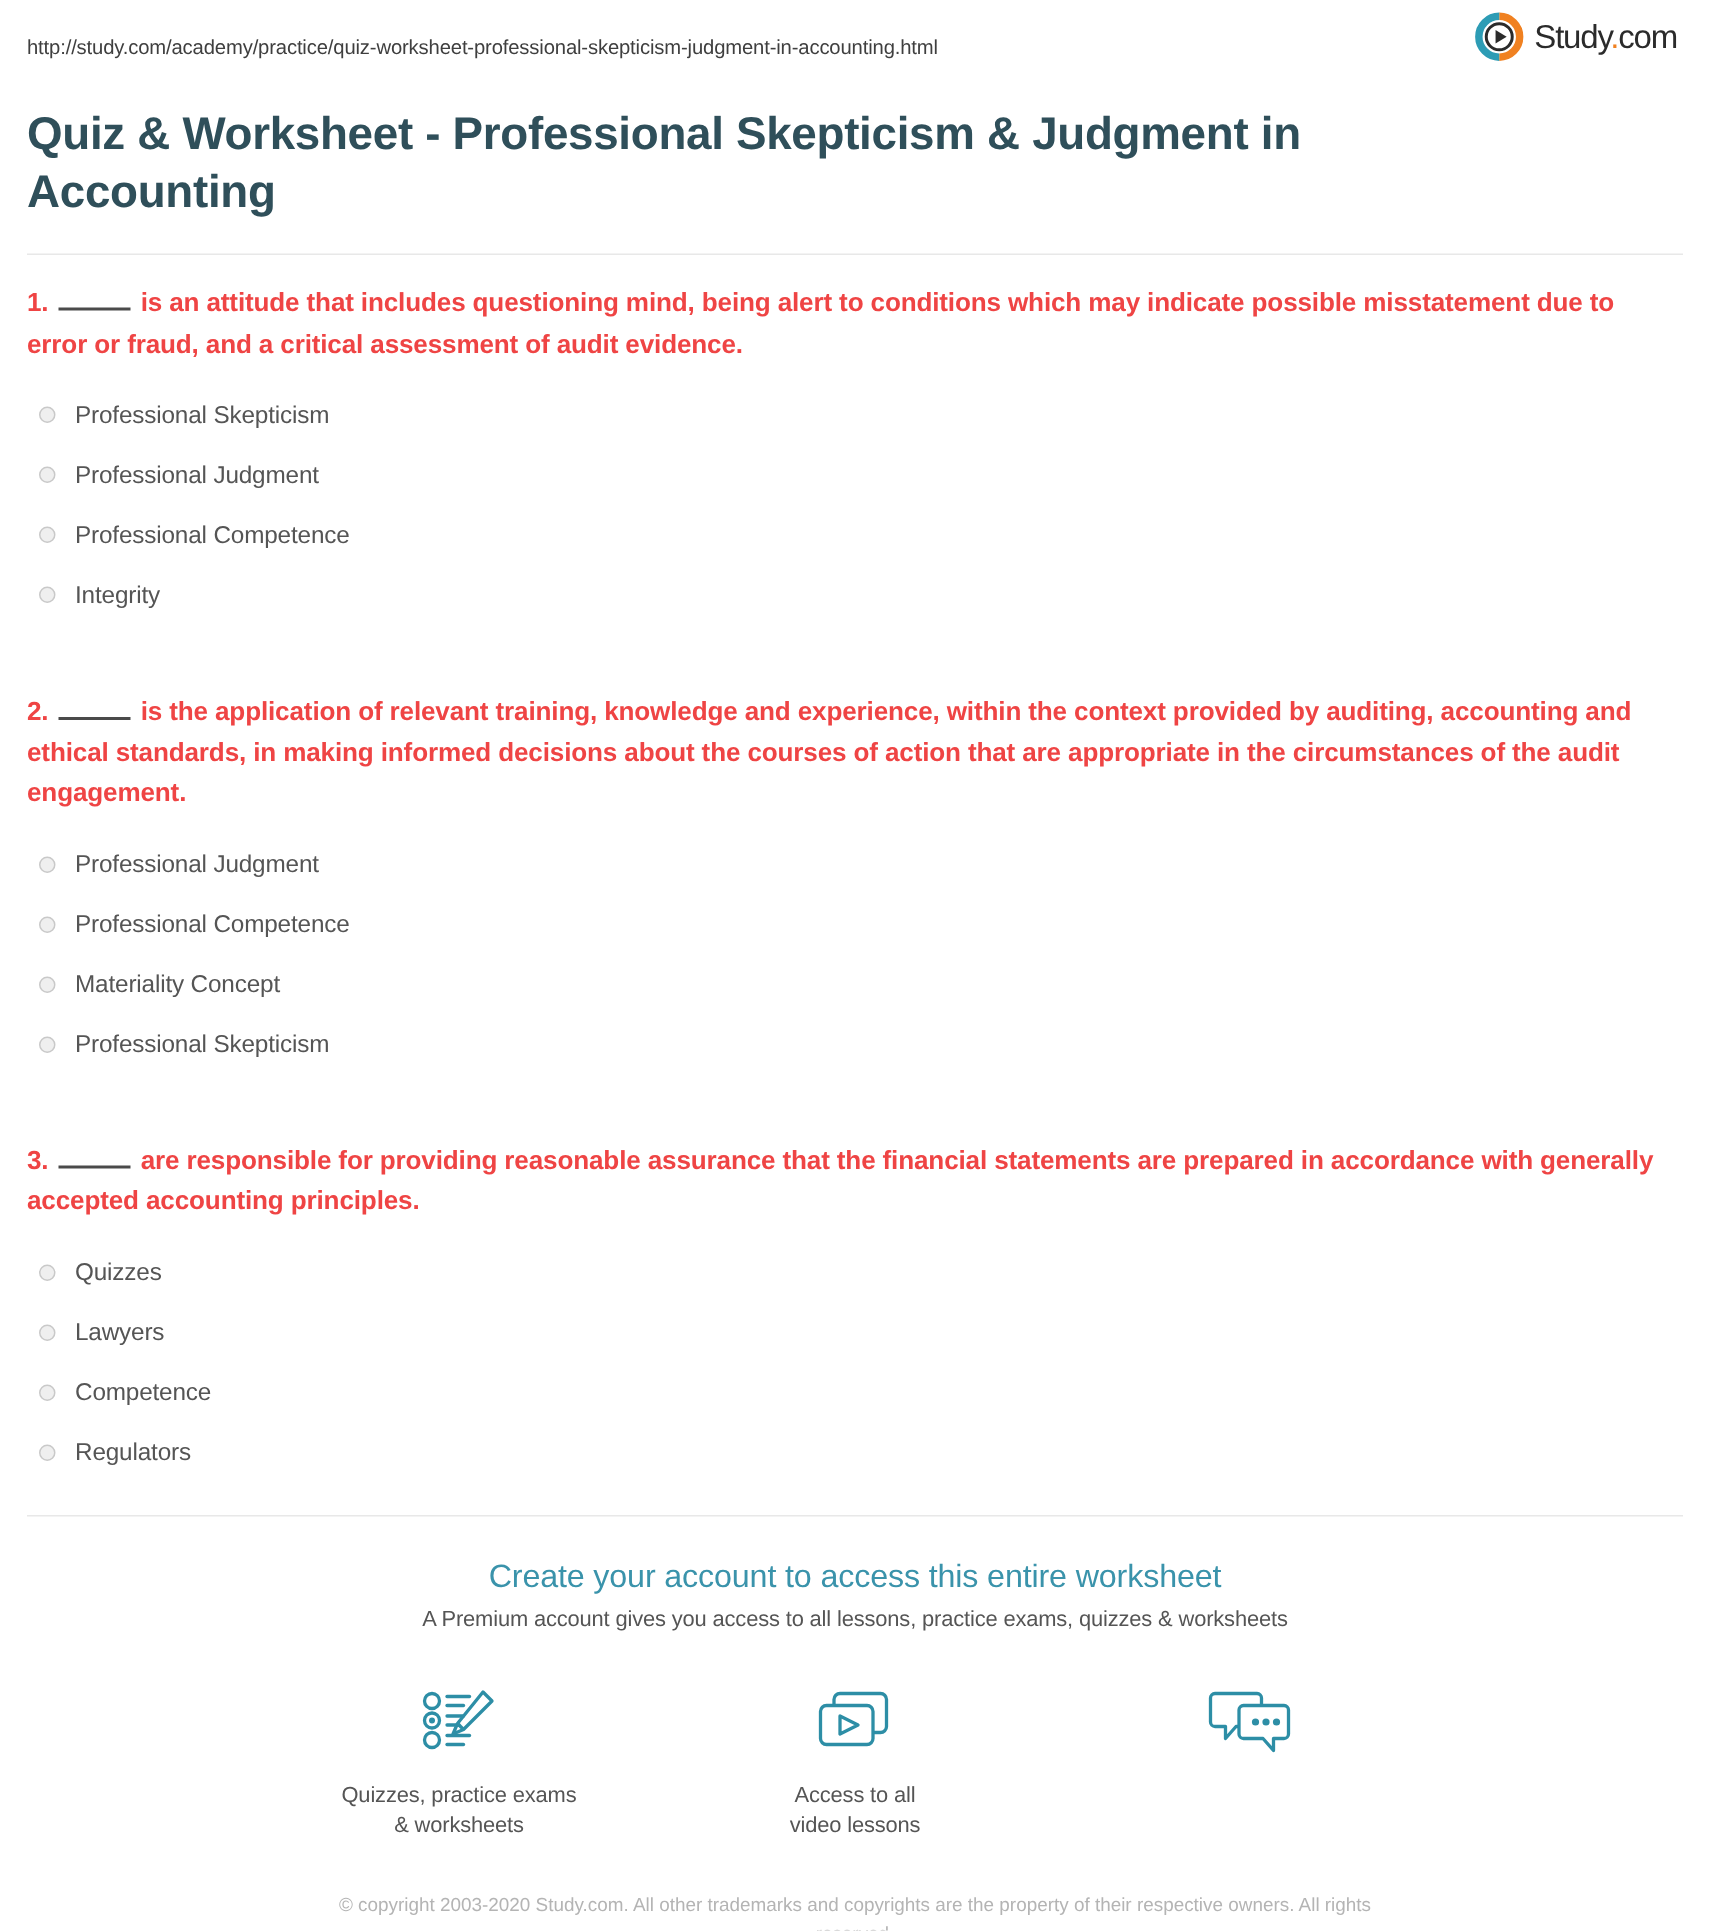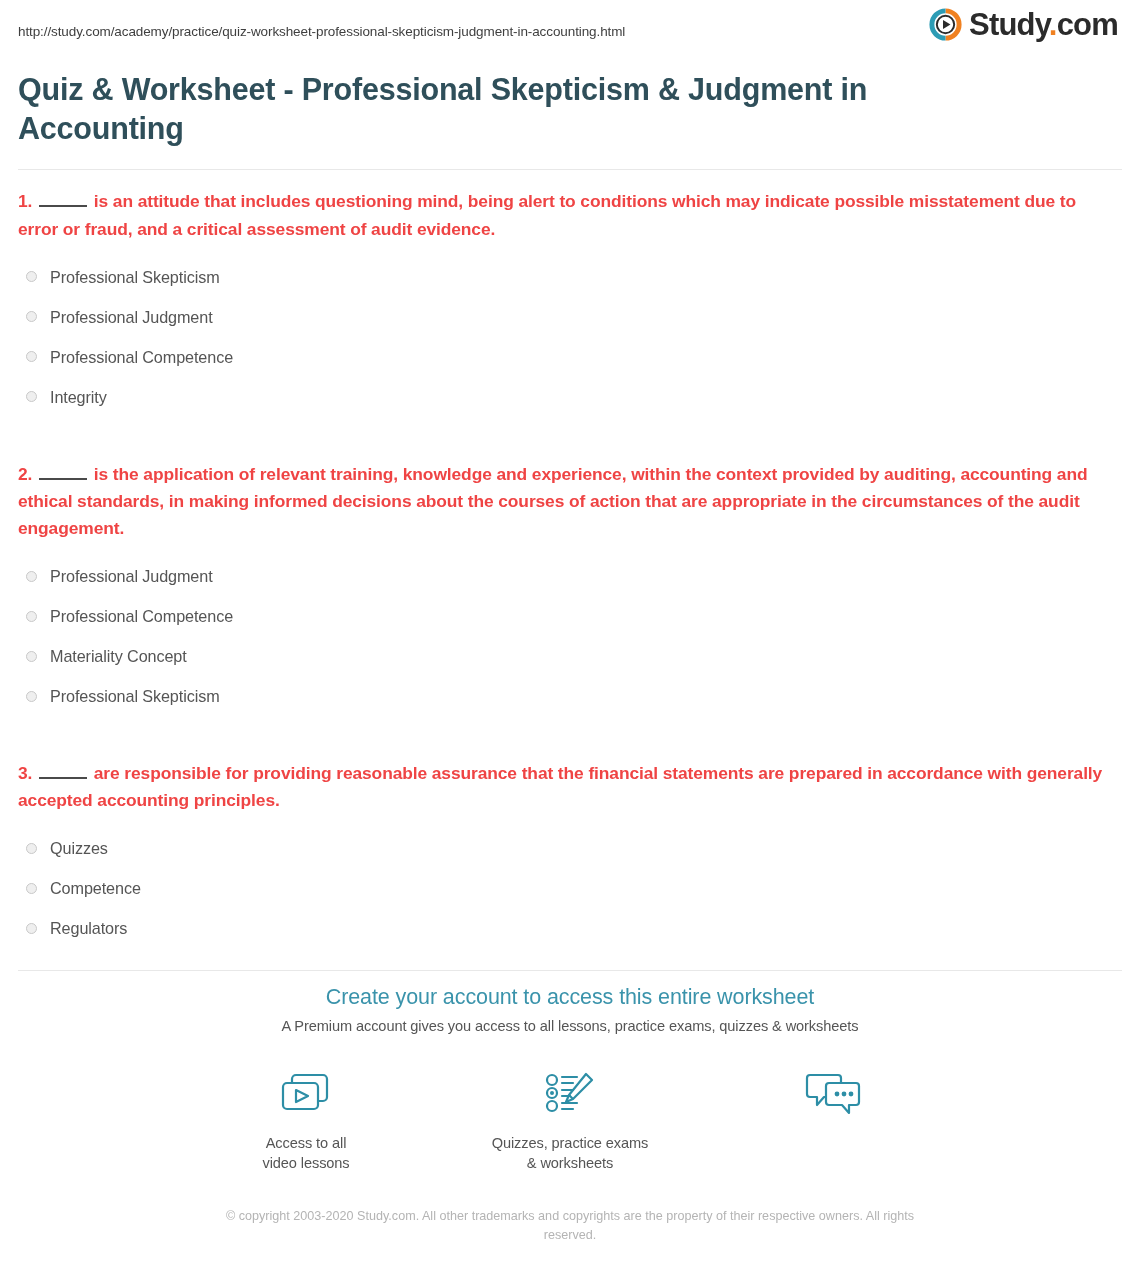--- a/index.html
+++ b/index.html
@@ -47,22 +47,22 @@
     display: flex;
     align-items: center;
     gap: 7px;
   }
   .logo-mark {
     width: 33px;
     height: 33px;
     display: block;
   }
   .logo-text {
-    font-size: 31px;
-    font-weight: bold;
+    font-size: 22px;
+    font-weight: normal;
     color: #2b2b2b;
     letter-spacing: -0.8px;
     line-height: 1;
     text-align: center;
   }
   .logo-dot-com {
     color: #2b2b2b;
   }
   .logo-dot {
     color: #f08121;
@@ -137,21 +137,21 @@
     line-height: 1;
     letter-spacing: -0.1px;
   }
 
   
   .q-gap { height: 26px; }
 
   
   .cta {
     margin: 0 18px;
-    padding-top: 14px;
+    padding-top: 28px;
     text-align: center;
   }
   .cta-heading {
     font-size: 21.5px;
     color: #3a93ab;
     font-weight: normal;
     margin: 0 0 8px 0;
     letter-spacing: -0.1px;
   }
   .cta-sub {
@@ -274,50 +274,42 @@
 
     <div class="question-block">
       <p class="question-text"><span>3.</span> <span class="blank"></span> <span>are responsible for providing reasonable assurance that the financial statements are prepared in accordance with generally accepted accounting principles.</span></p>
       <ul class="options">
         <li class="option">
           <span class="radio"></span>
           <span class="option-label">Quizzes</span>
         </li>
         <li class="option">
           <span class="radio"></span>
+          <span class="option-label">Lawyers</span>
+        </li>
+        <li class="option">
+          <span class="radio"></span>
           <span class="option-label">Competence</span>
         </li>
         <li class="option">
           <span class="radio"></span>
           <span class="option-label">Regulators</span>
         </li>
       </ul>
     </div>
 
   </div>
 
   <hr class="divider">
 
   <div class="cta">
     <div class="cta-heading">Create your account to access this entire worksheet</div>
     <div class="cta-sub">A Premium account gives you access to all lessons, practice exams, quizzes &amp; worksheets</div>
 
     <div class="features">
-
-      <div class="feature">
-        <div class="feature-icon">
-          <svg width="58" height="50" viewBox="0 0 58 50" xmlns="http://www.w3.org/2000/svg" fill="none" stroke="#2d8ea6" stroke-width="2.2">
-            <rect x="15" y="7" width="35" height="26" rx="4"></rect>
-            <rect x="6" y="15" width="35" height="26" rx="4" fill="#ffffff"></rect>
-            <path d="M19 22 L31 28 L19 34 Z" stroke-linejoin="round"></path>
-          </svg>
-        </div>
-        <div class="feature-label">Access to all
-video lessons</div>
-      </div>
 
       <div class="feature">
         <div class="feature-icon">
           <svg width="58" height="50" viewBox="0 0 58 50" xmlns="http://www.w3.org/2000/svg" fill="none" stroke="#2d8ea6" stroke-width="2.2">
             <circle cx="11" cy="12" r="5"></circle>
             <circle cx="11" cy="25" r="5"></circle>
             <circle cx="11" cy="25" r="2" fill="#2d8ea6" stroke="none"></circle>
             <circle cx="11" cy="38" r="5"></circle>
             <line x1="21" y1="9" x2="36" y2="9" stroke-linecap="round"></line>
             <line x1="21" y1="15" x2="32" y2="15" stroke-linecap="round"></line>
@@ -329,20 +321,32 @@
             <line x1="28" y1="27" x2="32" y2="31"></line>
           </svg>
         </div>
         <div class="feature-label">Quizzes, practice exams
 &amp; worksheets</div>
       </div>
 
       <div class="feature">
         <div class="feature-icon">
           <svg width="58" height="50" viewBox="0 0 58 50" xmlns="http://www.w3.org/2000/svg" fill="none" stroke="#2d8ea6" stroke-width="2.2">
+            <rect x="15" y="7" width="35" height="26" rx="4"></rect>
+            <rect x="6" y="15" width="35" height="26" rx="4" fill="#ffffff"></rect>
+            <path d="M19 22 L31 28 L19 34 Z" stroke-linejoin="round"></path>
+          </svg>
+        </div>
+        <div class="feature-label">Access to all
+video lessons</div>
+      </div>
+
+      <div class="feature">
+        <div class="feature-icon">
+          <svg width="58" height="50" viewBox="0 0 58 50" xmlns="http://www.w3.org/2000/svg" fill="none" stroke="#2d8ea6" stroke-width="2.2">
             <path d="M5 7 h28 a3 3 0 0 1 3 3 v16 a3 3 0 0 1 -3 3 h-14 l-7 8 v-8 h-7 a3 3 0 0 1 -3 -3 v-16 a3 3 0 0 1 3 -3 z" stroke-linejoin="round"></path>
             <path d="M24 15 h27 a3 3 0 0 1 3 3 v16 a3 3 0 0 1 -3 3 h-7 v8 l-7 -8 h-13 a3 3 0 0 1 -3 -3 v-16 a3 3 0 0 1 3 -3 z" fill="#ffffff" stroke-linejoin="round"></path>
             <circle cx="32" cy="26" r="2.4" fill="#2d8ea6" stroke="none"></circle>
             <circle cx="39" cy="26" r="2.4" fill="#2d8ea6" stroke="none"></circle>
             <circle cx="46" cy="26" r="2.4" fill="#2d8ea6" stroke="none"></circle>
           </svg>
         </div>
       </div>
 
     </div>

